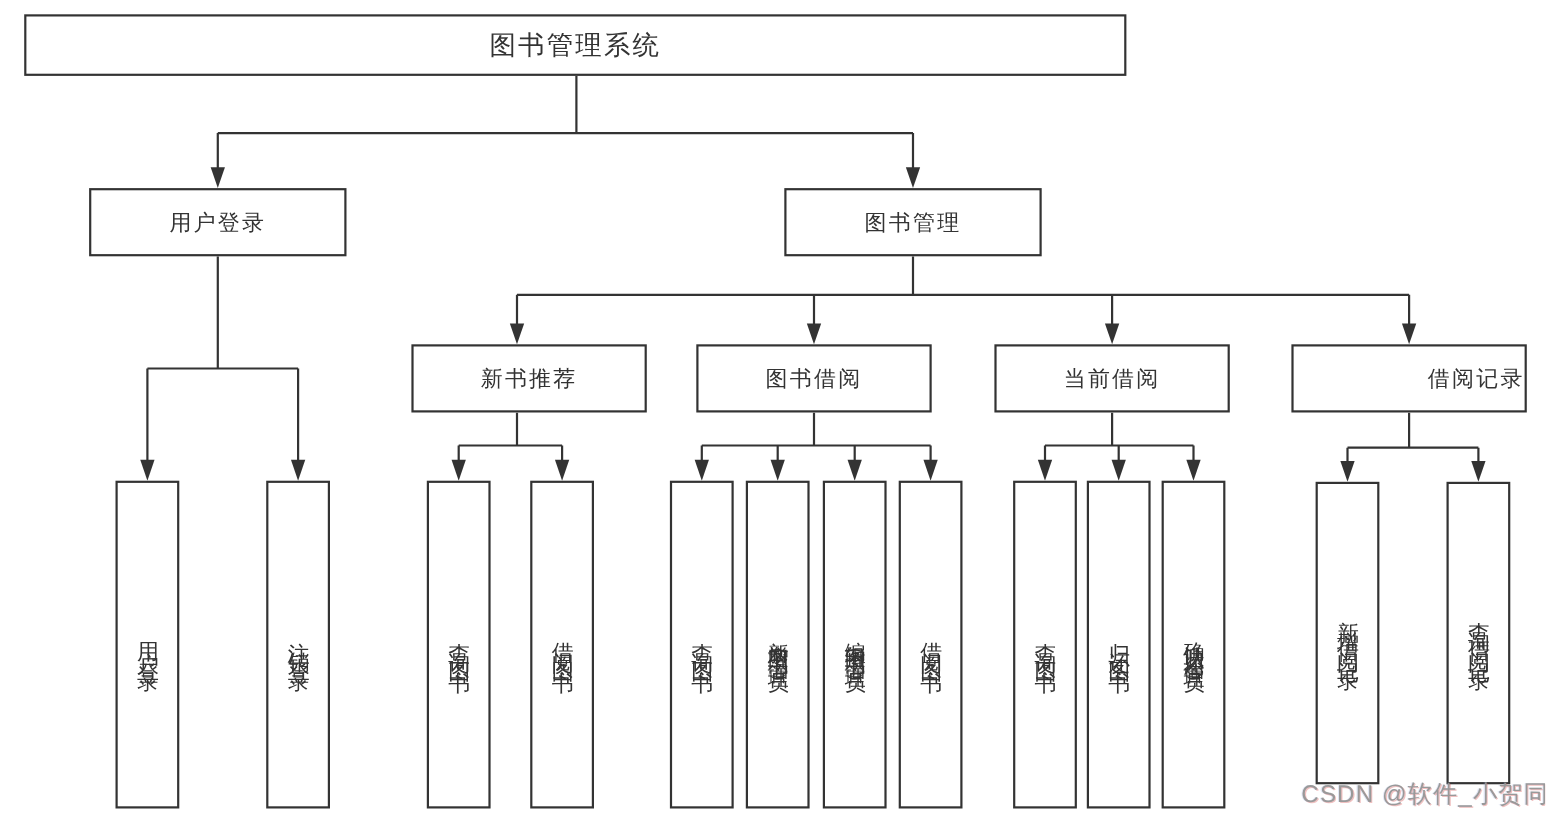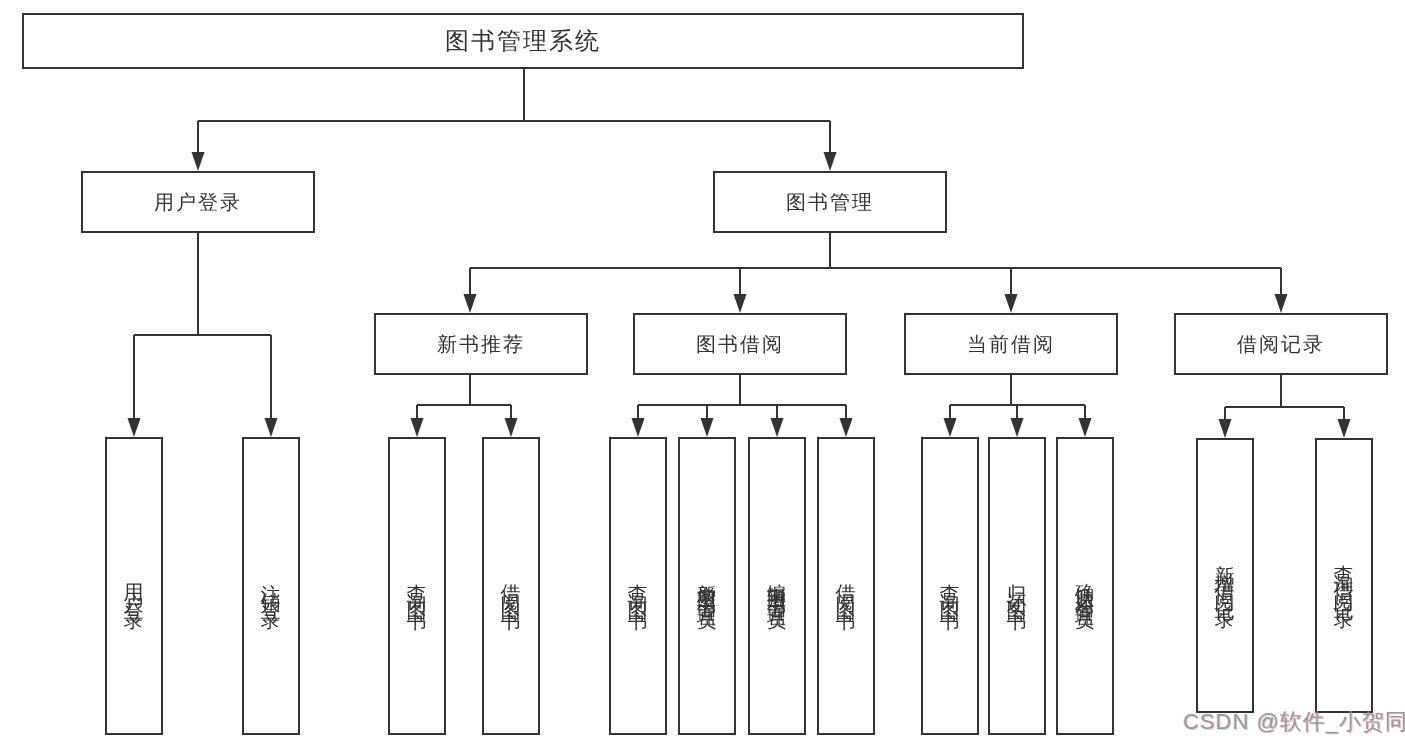--- a/index.html
+++ b/index.html
@@ -158,21 +158,21 @@
 
   <div class="node hbox lv3" style="left:363px;margin-left:11px;">
     <span>新书推荐</span>
   </div>
   <div class="node hbox lv3" style="left:904px;">
     <span>当前借阅</span>
   </div>
   <div class="node hbox lv3" style="left:633px;">
     <span>图书借阅</span>
   </div>
-  <div class="node hbox lv3" style="left:1174px;">
+  <div class="node hbox lv3" style="left:1174px;justify-content:flex-end;">
     <span>借阅记录</span>
   </div>
 
   <div class="node leaf" style="left:105px;">
     <span class="vtext">用户登录</span>
   </div>
   <div class="node leaf" style="left:242px;">
     <span class="vtext">注销登录</span>
   </div>
 

